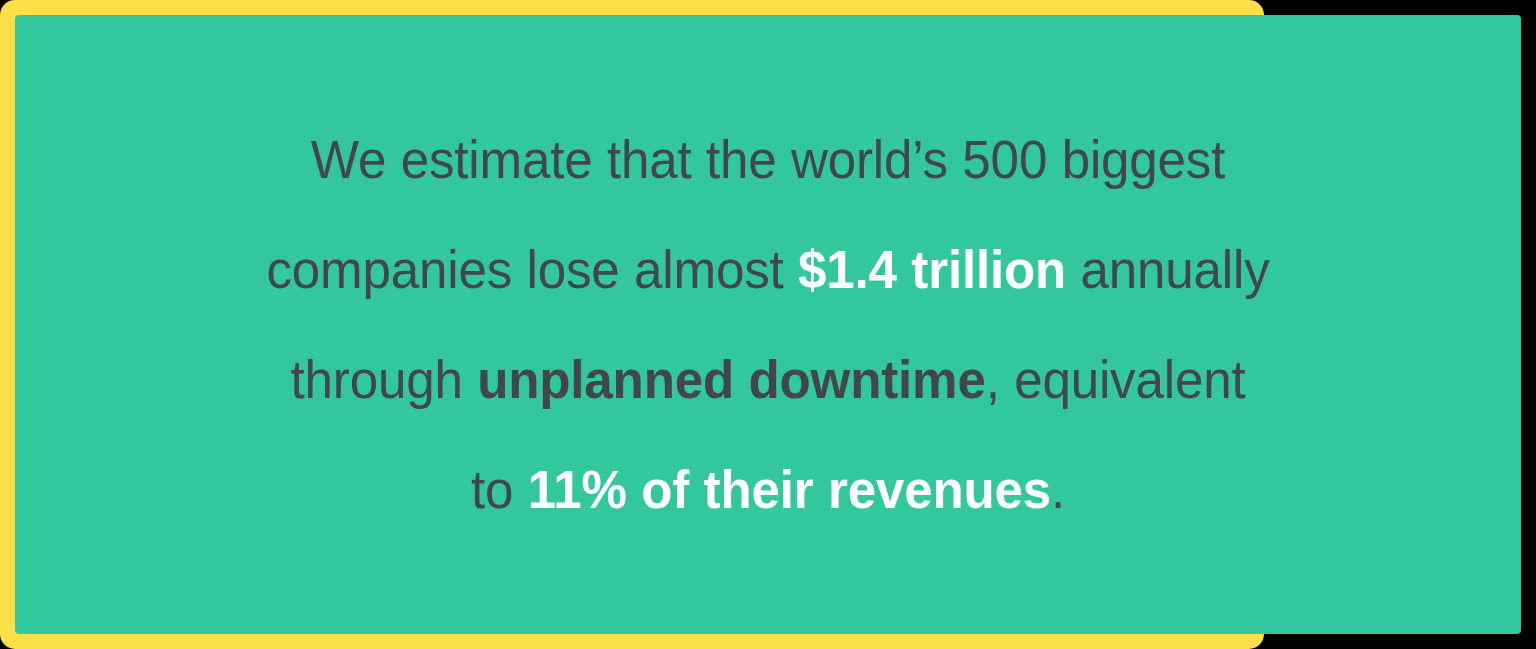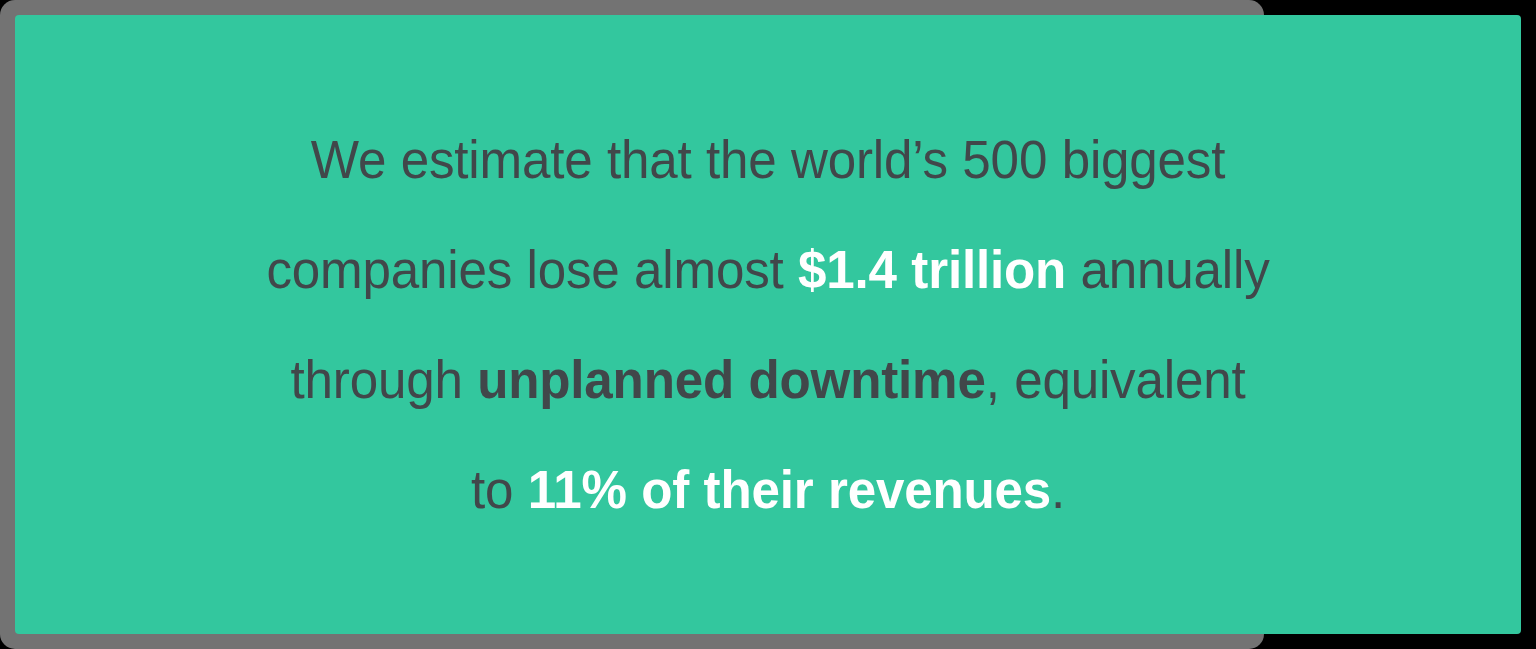--- a/index.html
+++ b/index.html
@@ -17,21 +17,21 @@
   }
 
   
   .callout-frame {
     position: absolute;
     left: 0;
     top: 0;
     width: 1264px;
     height: 649px;
     box-sizing: border-box;
-    background: #737373;
+    background: #fde047;
     border-radius: 15px;
     padding: 15px;
     display: block;
   }
 
   
   .callout-panel {
     position: absolute;
     left: 15px;
     top: 15px;

